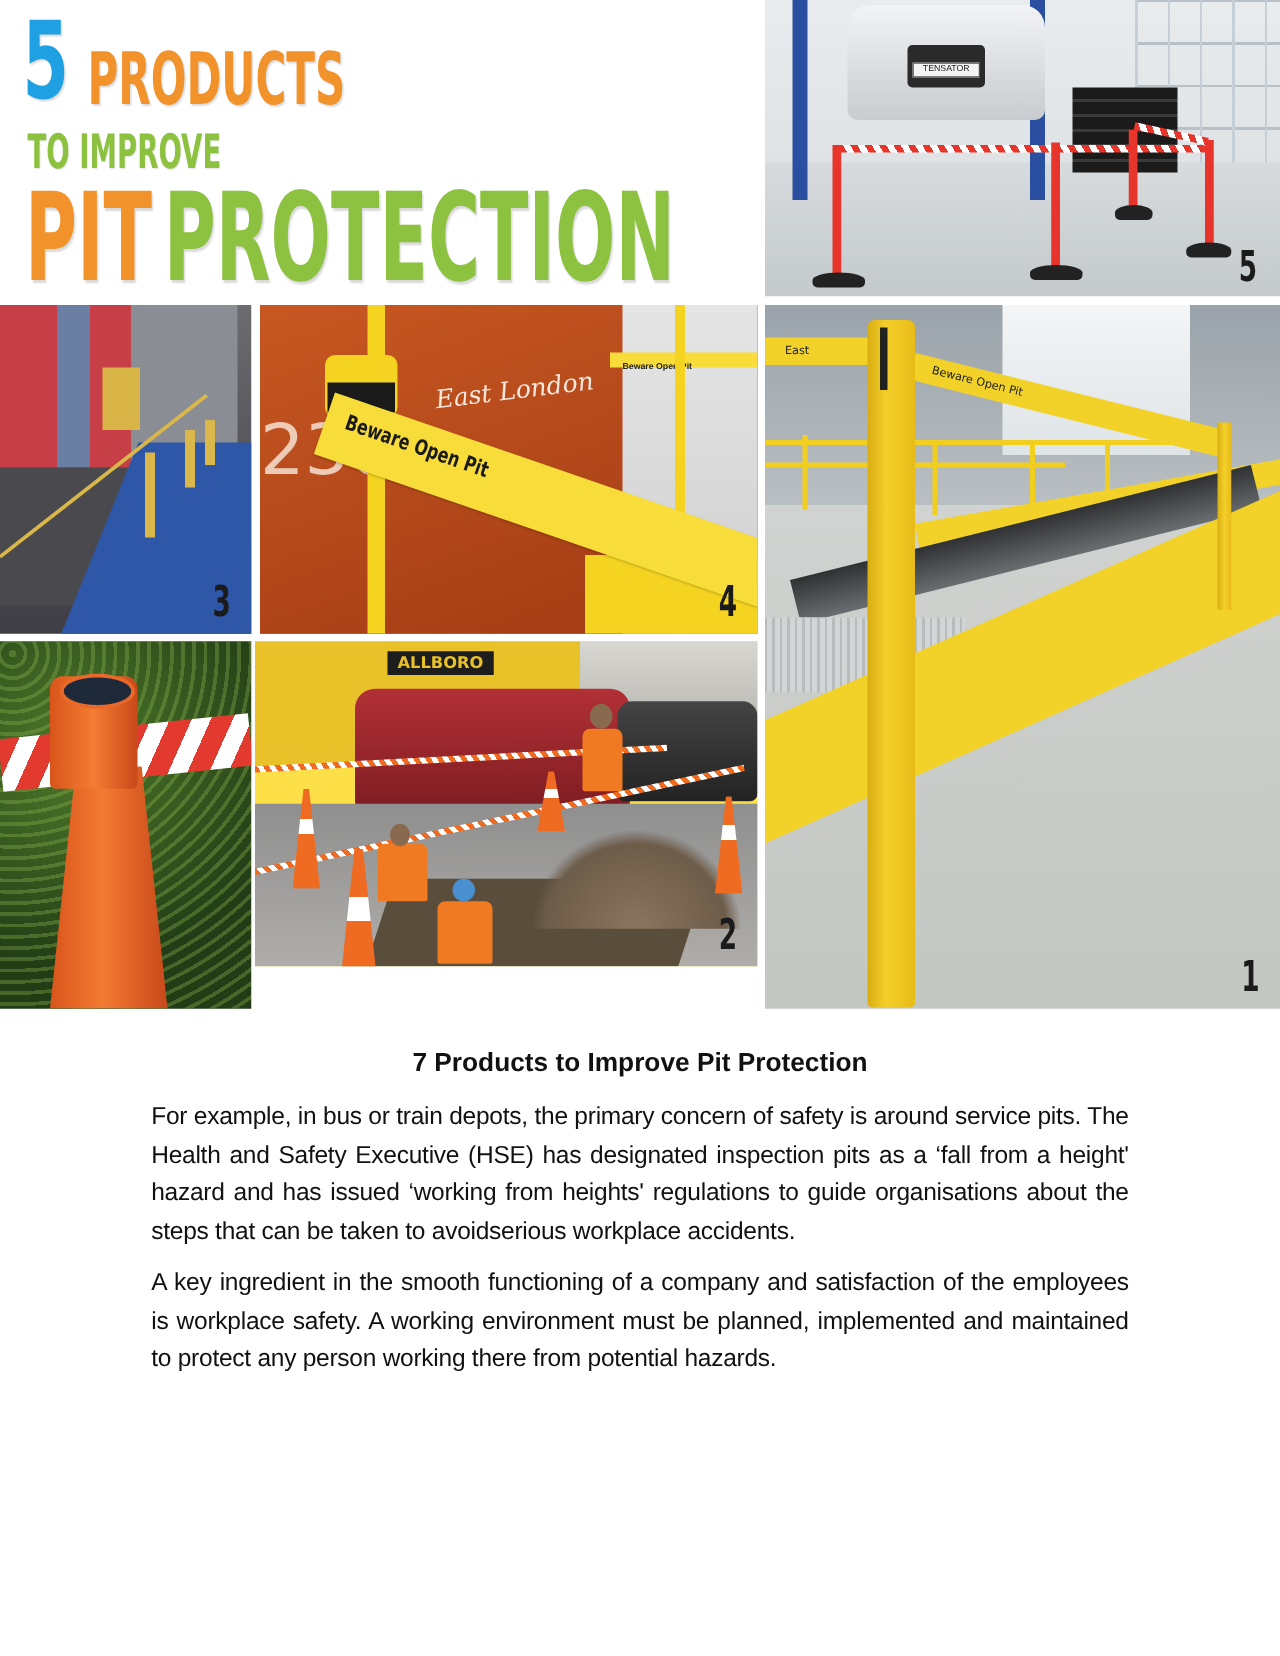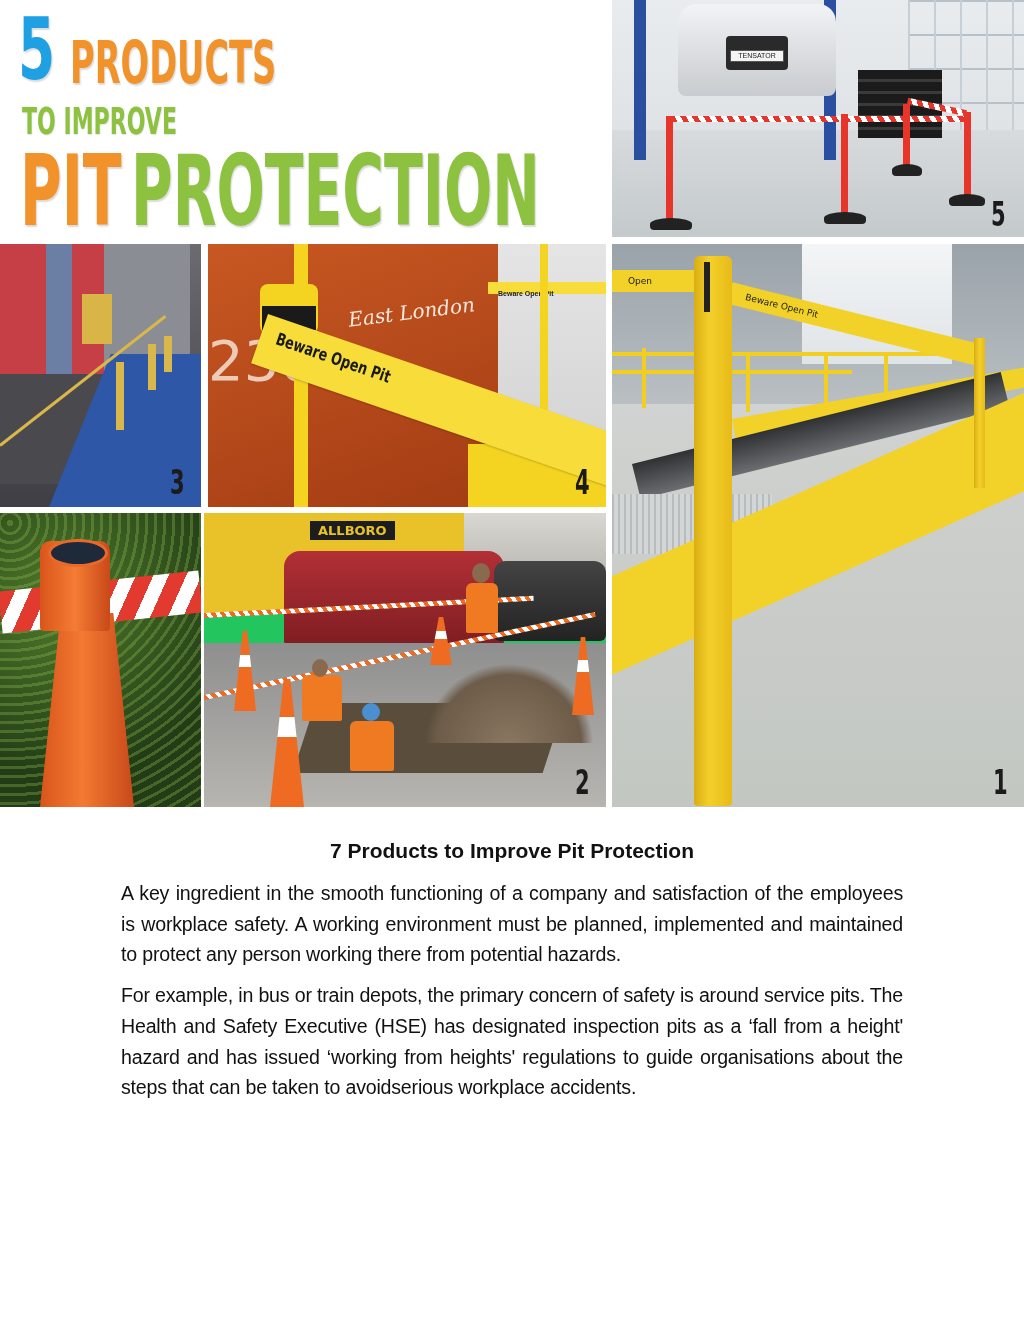--- a/index.html
+++ b/index.html
@@ -55,21 +55,21 @@
 
   
   .pc { left:0; top:513px; width:201px; height:294px; background:radial-gradient(circle at 30% 30%,#4f7a2a,#223d16 70%); }
   .pc .hedge { position:absolute; inset:0; background:repeating-radial-gradient(circle at 10px 10px,rgba(140,180,80,0.35) 0 3px,transparent 3px 9px); }
   .pc .stripe { position:absolute; left:0; top:68px; width:201px; height:42px; background:repeating-linear-gradient(-60deg,#e23a2e 0 16px,#ffffff 16px 30px); transform:rotate(-6deg); }
   .pc .cone { position:absolute; left:40px; top:100px; width:94px; height:194px; background:linear-gradient(90deg,#d9551b,#f37a32 45%,#c8491a); clip-path:polygon(22% 0,78% 0,100% 100%,0 100%); }
   .pc .cap { position:absolute; left:40px; top:28px; width:70px; height:90px; background:linear-gradient(90deg,#d9551b,#f47c33 50%,#c8491a); border-radius:10px 10px 4px 4px; }
   .pc .lid { position:absolute; left:48px; top:26px; width:54px; height:22px; background:#1e2a3a; border-radius:50%; border:3px solid #e8692a; }
 
   
-  .p2 { left:204px; top:513px; width:402px; height:294px; background:#22c55e; }
+  .p2 { left:204px; top:513px; width:402px; height:260px; background:#fde047; }
   .p2 .truck { position:absolute; left:0; top:0; width:260px; height:100px; background:#e9c22a; }
   .p2 .allboro { position:absolute; left:106px; top:8px; background:#1d1d1d; color:#e9c22a; font-weight:bold; font-size:13px; padding:2px 8px; font-family:"DejaVu Sans", sans-serif; }
   .p2 .bldg { position:absolute; left:260px; top:0; width:142px; height:60px; background:linear-gradient(#d9d7d1,#bcbab4); }
   .p2 .suv { position:absolute; left:80px; top:38px; width:220px; height:96px; background:linear-gradient(#b23036,#7e1d22); border-radius:16px 16px 6px 6px; }
   .p2 .suv2 { position:absolute; left:290px; top:48px; width:112px; height:80px; background:linear-gradient(#444,#232323); border-radius:12px 12px 6px 6px; }
   .p2 .road { position:absolute; left:0; top:130px; width:402px; height:164px; background:linear-gradient(#8f8f8f,#b7b5b0); }
   .p2 .hole { position:absolute; left:100px; top:190px; width:250px; height:70px; background:#5a4d3c; transform:skewX(-18deg); }
   .p2 .dirt { position:absolute; left:220px; top:150px; width:170px; height:80px; background:radial-gradient(ellipse at 50% 100%,#8a7660,#6d5c49 60%,transparent 70%); }
   .p2 .tape { position:absolute; height:5px; background:repeating-linear-gradient(60deg,#ef6b22 0 4px,#ffffff 4px 8px); transform-origin:left center; }
   .p2 .cone { position:absolute; width:22px; background:linear-gradient(#ef6b22 0 30%,#ffffff 30% 45%,#ef6b22 45% 100%); clip-path:polygon(40% 0,60% 0,100% 100%,0 100%); }
@@ -197,24 +197,24 @@
   <div class="rail" style="left:0;top:108px;width:330px;"></div>
   <div class="rail" style="left:0;top:126px;width:240px;"></div>
   <div class="railpost" style="left:30px;top:104px;height:60px;"></div>
   <div class="railpost" style="left:134px;top:108px;height:60px;"></div>
   <div class="railpost" style="left:212px;top:110px;height:52px;"></div>
   <div class="railpost" style="left:272px;top:110px;height:46px;"></div>
   <div class="band2"></div>
   <div class="pit"></div>
   <div class="grate"></div>
   <div class="band"></div>
-  <div class="tape" style="left:0;top:26px;width:88px;"><span>Open</span></div>
+  <div class="tape" style="left:0;top:26px;width:88px;"><span>East</span></div>
   <div class="tape" style="left:118px;top:38px;width:260px;transform:rotate(14deg);"><span>Beware Open Pit</span></div>
   <div class="smallpost"></div>
   <div class="bigpost"></div>
   <div class="num" style="right:16px;bottom:8px;">1</div>
 </div>
 
 <div class="abs article">
   <h1>7 Products to Improve Pit Protection</h1>
+  <p>For example, in bus or train depots, the primary concern of safety is around service pits. The Health and Safety Executive (HSE) has designated inspection pits as a ‘fall from a height' hazard and has issued ‘working from heights' regulations to guide organisations about the steps that can be taken to avoidserious workplace accidents.</p>
   <p>A key ingredient in the smooth functioning of a company and satisfaction of the employees is workplace safety. A working environment must be planned, implemented and maintained to protect any person working there from potential hazards.</p>
-  <p>For example, in bus or train depots, the primary concern of safety is around service pits. The Health and Safety Executive (HSE) has designated inspection pits as a ‘fall from a height' hazard and has issued ‘working from heights' regulations to guide organisations about the steps that can be taken to avoidserious workplace accidents.</p>
 </div>
 
 </body></html>

